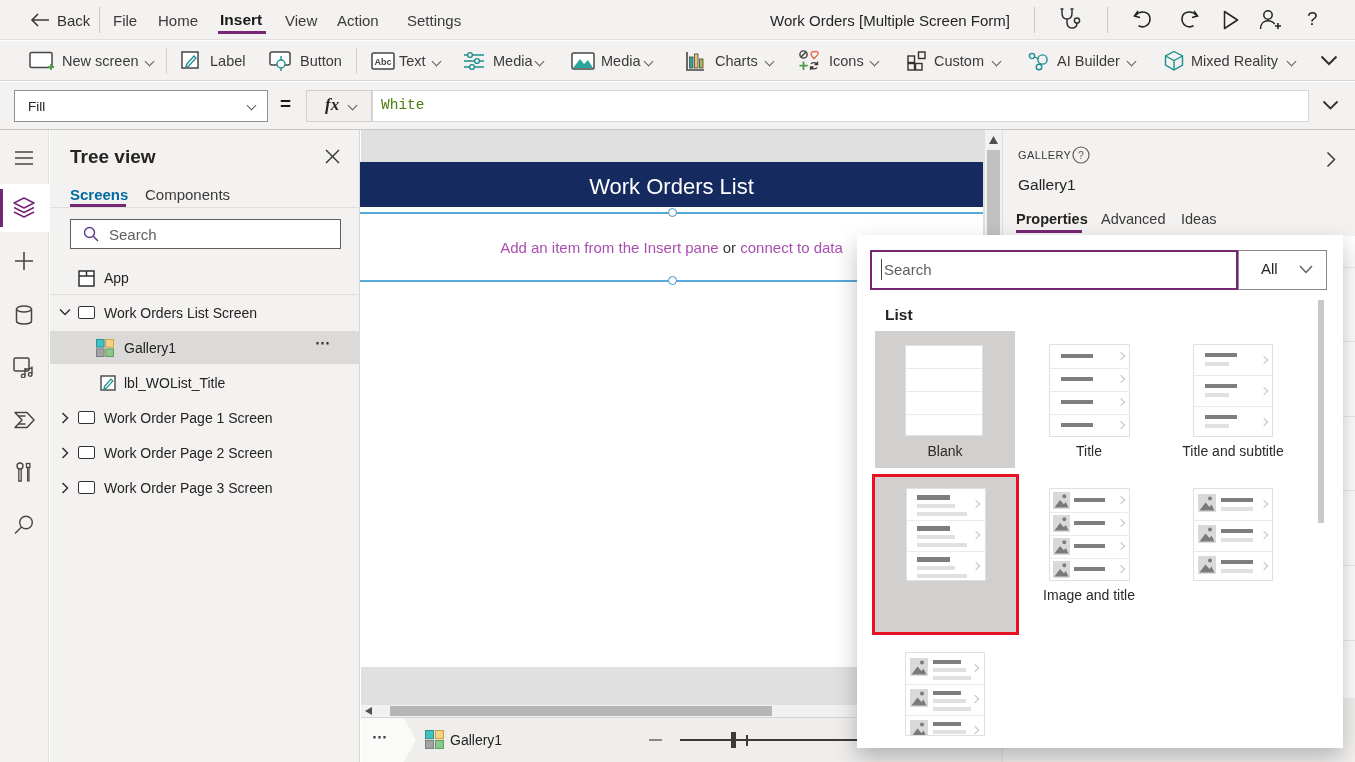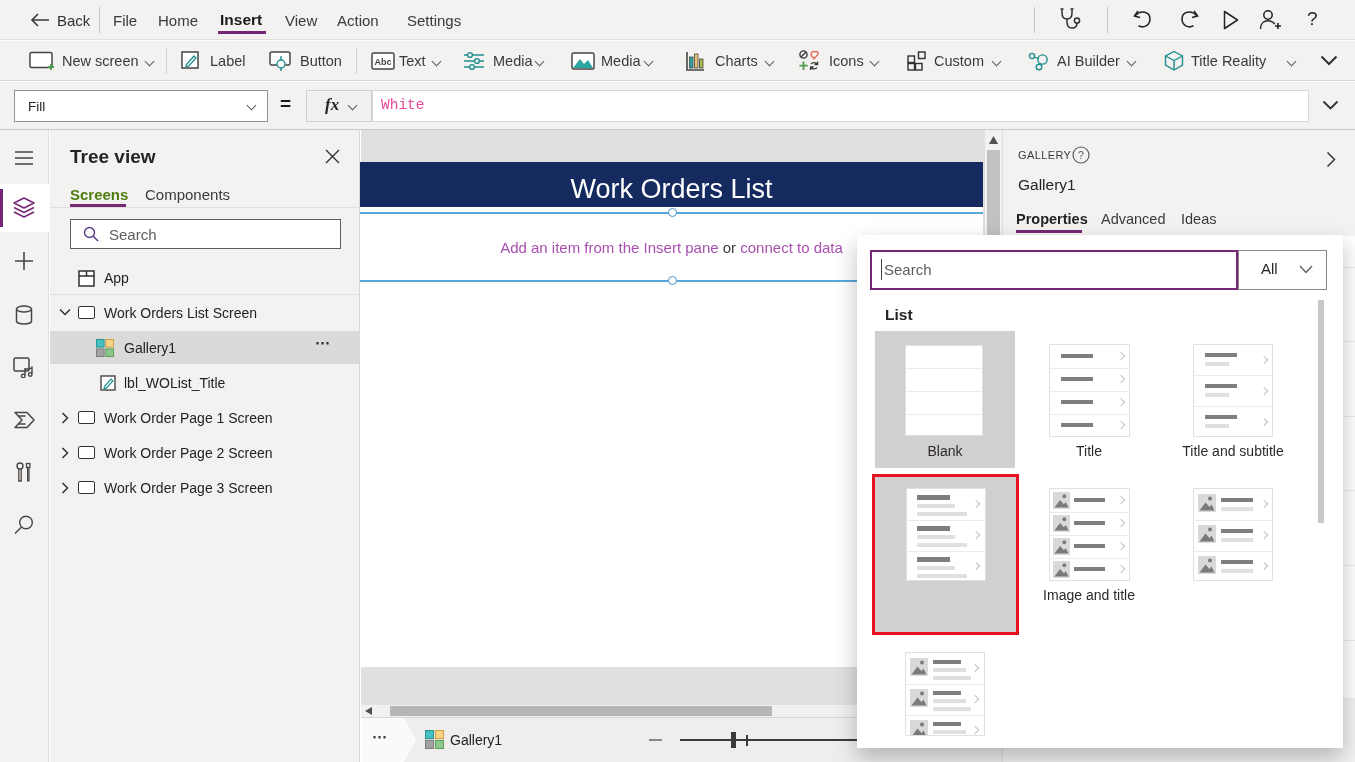--- a/index.html
+++ b/index.html
@@ -26,20 +26,21 @@
     </svg>
 <div class="tx" style="left:57px;top:12px;font-size:15px;color:#323130">Back</div>
 <div class="sep" style="left:99px;top:7px;height:26px"></div>
 <div class="tx" style="left:113px;top:12px;font-size:15px">File</div>
 <div class="tx" style="left:158px;top:12px;font-size:15px">Home</div>
 <div class="tx" style="left:220px;top:11px;font-size:15.5px;font-weight:bold;color:#1b1a19">Insert</div>
 <div class="a" style="left:218px;top:31px;width:48px;height:3px;background:#742774"></div>
 <div class="tx" style="left:285px;top:12px;font-size:15px">View</div>
 <div class="tx" style="left:337px;top:12px;font-size:15px">Action</div>
 <div class="tx" style="left:407px;top:12px;font-size:15px">Settings</div>
+<div class="tx" style="left:760px;top:12px;width:260px;text-align:center;font-size:15px;color:#252423">Work Orders [Multiple Screen Form]</div>
 <div class="sep" style="left:1034px;top:7px;height:26px"></div>
 <svg class="a" style="left:1059px;top:7px" width="23" height="25" viewBox="0 0 23 25">
       <path d="M3 2 L3 6 C3 10 5 12 8 12 C11 12 13 10 13 6 L13 2" fill="none" stroke="#323130" stroke-width="1.5"></path>
       <path d="M8 12 L8 15 C8 19 10 21 13 21 C16 21 18 19 18 16" fill="none" stroke="#323130" stroke-width="1.5"></path>
       <circle cx="18" cy="13.5" r="2.6" fill="none" stroke="#323130" stroke-width="1.5"></circle>
       <path d="M1.5 2 L4.5 2 M11.5 2 L14.5 2" stroke="#323130" stroke-width="1.5"></path>
     </svg>
 <div class="sep" style="left:1107px;top:7px;height:26px"></div>
 <svg class="a" style="left:1133px;top:8px" width="22" height="24" viewBox="0 0 22 24">
       <path d="M5 3 L1.5 8 L7 9.5" fill="none" stroke="#252423" stroke-width="1.6"></path>
@@ -129,36 +130,36 @@
       <circle cx="14.5" cy="8.5" r="4.6" fill="none" stroke="#1e8e8e" stroke-width="1.4"></circle>
       <circle cx="11" cy="16" r="2.8" fill="none" stroke="#1e8e8e" stroke-width="1.4"></circle>
       <path d="M6.3 6 L10.5 7.6 M12.7 12.5 L12 13.8" stroke="#1e8e8e" stroke-width="1.3"></path>
     </svg>
 <div class="tx" style="left:1057px;top:53px;font-size:14.5px">AI Builder</div>
 <div class="chev" style="left:1128px;top:58px"></div>
 <svg class="a" style="left:1163px;top:50px" width="22" height="22" viewBox="0 0 22 22">
       <path d="M11 1.5 L19.5 6 L19.5 15 L11 20 L2.5 15 L2.5 6 Z" fill="none" stroke="#1e8e8e" stroke-width="1.4"></path>
       <path d="M2.5 6 L11 10.5 L19.5 6 M11 10.5 L11 20" fill="none" stroke="#1e8e8e" stroke-width="1.4"></path>
     </svg>
-<div class="tx" style="left:1191px;top:53px;font-size:14.5px">Title Reality</div>
+<div class="tx" style="left:1191px;top:53px;font-size:14.5px">Mixed Reality</div>
 <div class="chev" style="left:1288px;top:58px"></div>
 <svg class="a" style="left:1320px;top:55px" width="18" height="11" viewBox="0 0 18 11">
       <path d="M1.5 1.5 L9 9 L16.5 1.5" fill="none" stroke="#323130" stroke-width="2"></path>
     </svg>
 
 <div class="a" style="left:0;top:82px;width:1355px;height:48px;background:#f3f2f1;border-bottom:1px solid #c8c6c4"></div>
 <div class="a" style="left:14px;top:90px;width:254px;height:32px;background:#fff;border:1px solid #919190"></div>
 <div class="tx" style="left:28px;top:99px;font-size:13.5px;color:#252423">Fill</div>
 <div class="chev" style="left:248px;top:102px"></div>
 <div class="tx" style="left:280px;top:93px;font-size:19px;font-weight:bold;color:#1b1a19">=</div>
 <div class="a" style="left:306px;top:90px;width:66px;height:32px;background:#f1f0ef;border:1px solid #d2d0ce"></div>
 <div class="tx" style="left:325px;top:95px;font-size:17px;color:#252423;font-family:'Liberation Serif',serif;font-style:italic;font-weight:bold">fx</div>
 <div class="chev" style="left:349px;top:102px"></div>
 <div class="a" style="left:372px;top:90px;width:937px;height:32px;background:#fff;border:1px solid #d8d6d4"></div>
-<div class="tx" style="left:381px;top:97px;font-size:14.5px;color:#ec4899;font-family:'Liberation Mono',monospace">White</div>
+<div class="tx" style="left:381px;top:97px;font-size:14.5px;color:#4d7c0f;font-family:'Liberation Mono',monospace">White</div>
 <svg class="a" style="left:1322px;top:100px" width="17" height="11" viewBox="0 0 17 11">
       <path d="M1.5 1.5 L8.5 8.5 L15.5 1.5" fill="none" stroke="#323130" stroke-width="1.8"></path>
     </svg>
 
 <div class="a" style="left:0;top:130px;width:49px;height:632px;background:#f3f2f1;border-right:1px solid #e1dfdd"></div>
 <svg class="a" style="left:15px;top:150px" width="18" height="16" viewBox="0 0 18 16">
       <path d="M0 2 L18 2 M0 8 L18 8 M0 14 L18 14" stroke="#484644" stroke-width="1.7"></path>
     </svg>
 <div class="a" style="left:0;top:184px;width:49px;height:48px;background:#fff"></div>
 <div class="a" style="left:0;top:189px;width:3px;height:38px;background:#742774"></div>
@@ -191,21 +192,21 @@
 <svg class="a" style="left:14px;top:515px" width="20" height="20" viewBox="0 0 20 20">
       <circle cx="12" cy="7.5" r="6.3" fill="none" stroke="#484644" stroke-width="1.4"></circle>
       <path d="M7.5 12 L1 18.5" stroke="#484644" stroke-width="1.4"></path>
     </svg>
 
 <div class="a" style="left:50px;top:130px;width:310px;height:632px;background:#f3f2f1;border-right:1px solid #d8d6d4"></div>
 <div class="tx" style="left:70px;top:146px;font-size:19px;font-weight:600;color:#252423">Tree view</div>
 <svg class="a" style="left:325px;top:149px" width="15" height="15" viewBox="0 0 15 15">
       <path d="M1 1 L14 14 M14 1 L1 14" stroke="#323130" stroke-width="1.4"></path>
     </svg>
-<div class="tx" style="left:70px;top:186px;font-size:15px;font-weight:600;color:#4d7c0f">Screens</div>
+<div class="tx" style="left:70px;top:186px;font-size:15px;font-weight:600;color:#0369a1">Screens</div>
 <div class="tx" style="left:145px;top:186px;font-size:15px;color:#3b3a39">Components</div>
 <div class="a" style="left:50px;top:207px;width:310px;height:1px;background:#e1dfdd"></div>
 <div class="a" style="left:70px;top:204px;width:56px;height:3px;background:#742774"></div>
 <div class="a" style="left:70px;top:219px;width:271px;height:30px;background:#fff;border:1px solid #605e5c"></div>
 <svg class="a" style="left:83px;top:226px" width="16" height="16" viewBox="0 0 16 16">
       <circle cx="6.5" cy="6.5" r="5" fill="none" stroke="#5b3a86" stroke-width="1.4"></circle>
       <path d="M10 10 L15 15" stroke="#5b3a86" stroke-width="1.4"></path>
     </svg>
 <div class="tx" style="left:109px;top:226px;font-size:15px;color:#605e5c">Search</div>
 
@@ -246,21 +247,21 @@
 <div class="tx" style="left:104px;top:445px;font-size:14px;color:#242322">Work Order Page 2 Screen</div>
 <svg class="a" style="left:61px;top:482px" width="8" height="12" viewBox="0 0 8 12">
       <path d="M1.5 1 L6.5 6 L1.5 11" fill="none" stroke="#323130" stroke-width="1.5"></path>
     </svg>
 <div class="a" style="left:78px;top:481px;width:17px;height:13px;background:#fff;border:1.8px solid #323130;border-radius:2px"></div>
 <div class="tx" style="left:104px;top:480px;font-size:14px;color:#242322">Work Order Page 3 Screen</div>
 
 <div class="a" style="left:361px;top:130px;width:641px;height:632px;background:#e0e0e0"></div>
 <div class="a" style="left:360px;top:162px;width:623px;height:505px;background:#fff"></div>
 <div class="a" style="left:360px;top:162px;width:623px;height:45px;background:#152a5e"></div>
-<div class="tx" style="left:360px;top:174px;width:623px;text-align:center;font-size:27px;font-weight:400;color:#fff">Work Orders List</div>
+<div class="tx" style="left:360px;top:174px;width:623px;text-align:center;font-size:22px;font-weight:400;color:#fff">Work Orders List</div>
 <div class="a" style="left:360px;top:212px;width:623px;height:2px;background:#5aa7d9"></div>
 <div class="a" style="left:668px;top:208px;width:9px;height:9px;background:#fff;border:1.6px solid #4493cd;border-radius:50%"></div>
 <div class="tx" style="left:360px;top:239px;width:623px;text-align:center;font-size:15px;color:#a94fb0">Add an item from the Insert pane <span style="color:#3b3a39">or</span> connect to data</div>
 <div class="a" style="left:360px;top:280px;width:623px;height:2px;background:#5aa7d9"></div>
 <div class="a" style="left:668px;top:276px;width:9px;height:9px;background:#fff;border:1.6px solid #4493cd;border-radius:50%"></div>
 
 <div class="a" style="left:985px;top:130px;width:17px;height:575px;background:#f1f1f1"></div>
 <svg class="a" style="left:989px;top:136px" width="9" height="8" viewBox="0 0 9 8">
       <path d="M4.5 0 L9 8 L0 8 Z" fill="#505050"></path>
     </svg>

